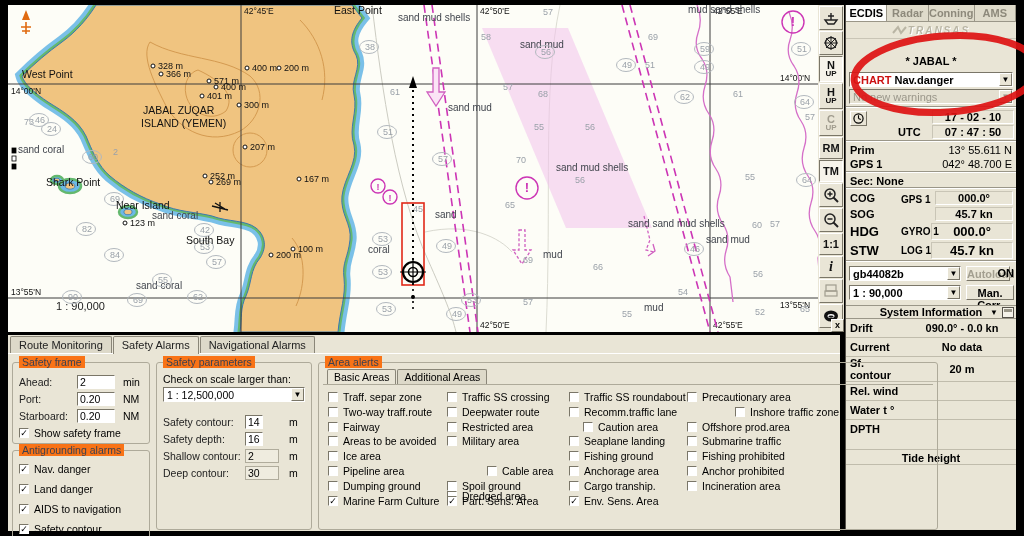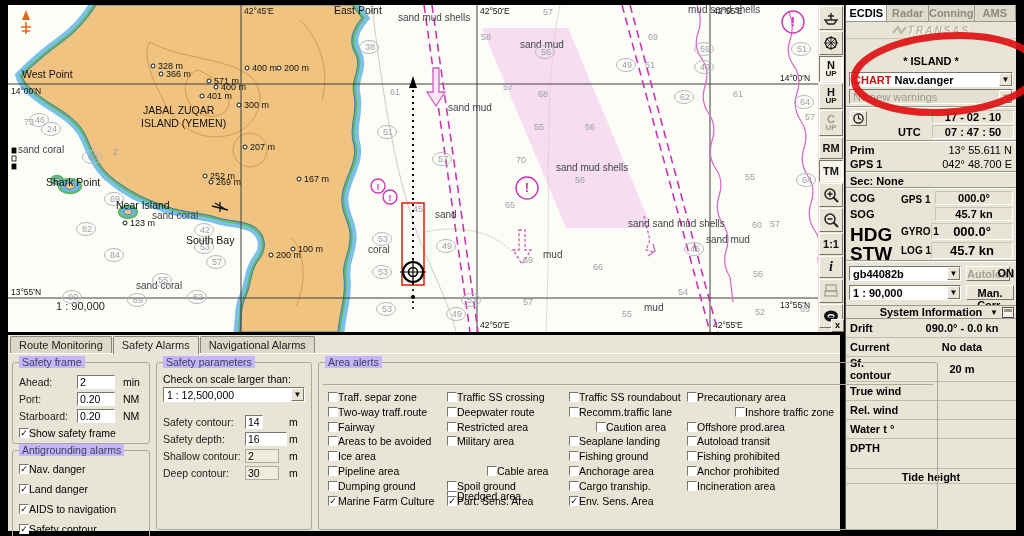--- a/index.html
+++ b/index.html
@@ -41,21 +41,21 @@
     border:1px solid;border-color:#c9c5b6 #fff #fff #c9c5b6;}
   .posrow{position:relative;height:31px;}
   .plab{position:absolute;left:4px;font-weight:bold;}
   .pval{position:absolute;right:4px;font-weight:normal;}
   .navrow{position:relative;height:16px;}
   .navrow .l1{position:absolute;left:4px;top:1px;font-weight:bold;}
   .navrow .l2{position:absolute;left:55px;top:3px;font-size:10px;font-weight:bold;}
   .navrow .v{position:absolute;right:3px;top:0;width:78px;text-align:center;font-weight:bold;
     border:1px solid;border-color:#c9c5b6 #fff #fff #c9c5b6;}
   .navrow.big{height:19px;}
-  .navrow.big .l1{font-size:19px;}
+  .navrow.big .l1{font-size:13px;}
   .navrow.big .v{font-size:13px;width:82px;}
   .selrow{position:relative;height:17px;margin-top:2px;}
   .selrow .combo{position:absolute;left:0;top:0;width:112px;margin:0 0 0 3px;font-weight:bold;}
   .pbtn{position:absolute;top:0;height:15px;background:#e9e5d6;border:1px solid;border-color:#fff #7a7668 #7a7668 #fff;
     font-weight:bold;text-align:center;padding-top:1px;cursor:pointer;}
   .pbtn.gray{color:#a39f90;}
   .onlbl{position:absolute;right:2px;top:1px;font-weight:bold;}
   .sysinfo{position:relative;height:14px;margin-top:3px;border-top:1px solid #9a9688;border-bottom:1px solid #9a9688;
     background:#e9e5d6;font-weight:bold;text-align:center;cursor:pointer;}
   .sysinfo .arr{position:absolute;right:18px;top:2px;font-size:8px;}
@@ -73,27 +73,27 @@
   .cbx{display:inline-block;width:10px;height:10px;background:#fff;border:1px solid;border-color:#7a7668 #fff #fff #7a7668;
     font-size:9px;line-height:9px;text-align:center;font-weight:bold;cursor:pointer;}
   
   .bpanel{position:absolute;left:8px;top:335px;width:832px;height:196px;background:#e9e5d6;}
   .btabs{position:absolute;left:2px;top:1px;height:17px;display:flex;}
   .btab{padding:2px 8px 0 8px;border:1px solid #8a8678;border-bottom:none;background:#ddd9c9;color:#222;
     margin-right:1px;border-radius:2px 2px 0 0;cursor:pointer;}
   .btab.active{background:#e9e5d6;font-weight:normal;position:relative;z-index:2;height:18px;}
   .bbody{position:absolute;left:0;top:18px;right:0;bottom:0;border-top:1px solid #fff;}
   .group{position:absolute;border:1px solid #aeaa9a;border-radius:3px;}
-  .group .legend{position:absolute;top:-7px;left:6px;background:#c4b5fd;padding:0 3px;color:#3c4150;font-size:10.5px;}
+  .group .legend{position:absolute;top:-7px;left:6px;background:#f97316;padding:0 3px;color:#3c4150;font-size:10.5px;}
   .frow{position:absolute;height:14px;}
   .frow .flab{position:absolute;left:0;top:1px;color:#222;font-size:10.5px;}
   .frow input{position:absolute;border:1px solid;border-color:#7a7668 #fff #fff #7a7668;height:14px;
     font-family:inherit;font-size:10.5px;padding:0 2px;background:#fff;width:38px;}
   .frow .unit{position:absolute;top:1px;font-size:10.5px;}
-  .chk{position:absolute;display:flex;align-items:center;font-size:10.5px;cursor:pointer;}
+  .chk{position:absolute;display:flex;gap:5px;align-items:center;font-size:10.5px;cursor:pointer;}
   .scombo{position:absolute;display:flex;align-items:center;height:15px;background:#fff;border:1px solid;
     border-color:#7a7668 #fff #fff #7a7668;padding-left:3px;font-size:10.5px;cursor:pointer;}
   .scombo .arrowbox{margin-left:auto;width:13px;height:13px;background:#e9e5d6;border:1px solid;
     border-color:#fff #7a7668 #7a7668 #fff;font-size:8px;line-height:11px;text-align:center;}
   .atabs{position:absolute;left:8px;top:6px;display:flex;}
   .atab{padding:1px 6px;border:1px solid #8a8678;border-bottom:none;background:#ddd9c9;font-size:10.5px;
     border-radius:2px 2px 0 0;margin-right:1px;cursor:pointer;}
   .atab.active{background:#e9e5d6;}
   .atabline{position:absolute;left:4px;right:4px;top:21px;border-top:1px solid #aeaa9a;}
   .redcircle{position:absolute;left:848px;top:28px;width:176px;height:96px;pointer-events:none;z-index:50;}
@@ -388,21 +388,21 @@
         <div class="rtab">Radar</div>
         <div class="rtab">Conning</div>
         <div class="rtab">AMS</div>
       </div>
     <div class="logo-bar">
       <svg width="16" height="10" viewBox="0 0 16 10">
           <path d="M1,8 L6,2 L9,8 L14,2" stroke="#b9b5a4" stroke-width="2" fill="none"></path>
         </svg>
       <span>TRANSAS</span>
     </div>
-    <div class="master">* ISLAND *</div>
+    <div class="master">* JABAL *</div>
     <div class="combo">
       <span class="chart-mode-prefix">CHART</span>
       <span class="chart-mode-value">Nav.danger</span>
       <span class="arrowbox">▼</span>
     </div>
     <div class="combo gray">
       <span>No new warnings</span>
       <span class="arrowbox" style="color:#9a968a">▼</span>
     </div>
     <div class="sect dtrow" style="margin-top:3px">
@@ -474,24 +474,20 @@
           <span class="k">Drift</span>
           <span class="val">090.0° - 0.0 kn</span>
         </div>
         <div class="irow">
           <span class="k">Current</span>
           <span class="val">No data</span>
         </div>
         <div class="irow">
           <span class="k">Sf. contour</span>
           <span class="val">20 m</span>
-        </div>
-        <div class="irow">
-          <span class="k">True wind</span>
-          <span class="val"></span>
         </div>
         <div class="irow">
           <span class="k">Rel. wind</span>
           <span class="val"></span>
         </div>
         <div class="irow">
           <span class="k">Water t °</span>
           <span class="val"></span>
         </div>
         <div class="irow tall">
@@ -559,37 +555,41 @@
           <span class="arrowbox">▼</span>
         </div>
         <div id="params-fields">
             <div class="frow" style="left: 6px; top: 52px; width: 144px;">
               <span class="flab">Safety contour:</span>
               <input value="14" style="left: 82px; width: 18px;">
               <span class="unit" style="left: 126px;">m</span>
             </div>
             <div class="frow" style="left: 6px; top: 69px; width: 144px;">
               <span class="flab">Safety depth:</span>
-              <input value="16" style="left: 82px; width: 42px;">
+              <input value="16" style="left: 82px; width: 18px;">
               <span class="unit" style="left: 126px;">m</span>
             </div>
             <div class="frow" style="left: 6px; top: 86px; width: 144px;">
               <span class="flab">Shallow contour:</span>
               <input value="2" style="left: 82px; width: 34px; background: rgb(239, 236, 223); border-color: rgb(176, 172, 156);">
               <span class="unit" style="left: 126px;">m</span>
             </div>
             <div class="frow" style="left: 6px; top: 103px; width: 144px;">
               <span class="flab">Deep contour:</span>
               <input value="30" style="left: 82px; width: 34px; background: rgb(239, 236, 223); border-color: rgb(176, 172, 156);">
               <span class="unit" style="left: 126px;">m</span>
             </div>
           </div>
       </div>
       <div class="group" style="left:310px;top:8px;width:620px;height:168px" id="g-area">
         <div class="legend">Area alerts</div>
+        <div class="atabs" id="atabs">
+            <div class="atab active">Basic Areas</div>
+            <div class="atab">Additional Areas</div>
+          </div>
         <div class="atabline"></div>
         <div id="area-cols">
             <div class="chk" style="left: 9px; top: 28px;">
               <span class="cbx"></span>
               <span>Traff. separ zone</span>
             </div>
             <div class="chk" style="left: 9px; top: 42.8px;">
               <span class="cbx"></span>
               <span>Two-way traff.route</span>
             </div>
@@ -650,21 +650,21 @@
               <span>Part. Sens. Area</span>
             </div>
             <div class="chk" style="left: 250px; top: 28px;">
               <span class="cbx"></span>
               <span>Traffic SS roundabout</span>
             </div>
             <div class="chk" style="left: 250px; top: 42.8px;">
               <span class="cbx"></span>
               <span>Recomm.traffic lane</span>
             </div>
-            <div class="chk" style="left: 265px; top: 57.6px; padding-left: 12px;">
+            <div class="chk" style="left: 252px; top: 57.6px; padding-left: 12px;">
               <span class="cbx"></span>
               <span>Caution area</span>
             </div>
             <div class="chk" style="left: 250px; top: 72.4px;">
               <span class="cbx"></span>
               <span>Seaplane landing</span>
             </div>
             <div class="chk" style="left: 250px; top: 87.2px;">
               <span class="cbx"></span>
               <span>Fishing ground</span>
@@ -688,21 +688,21 @@
             <div class="chk" style="left: 368px; top: 42.8px; margin-left: 48px;">
               <span class="cbx"></span>
               <span>Inshore traffic zone</span>
             </div>
             <div class="chk" style="left: 368px; top: 57.6px;">
               <span class="cbx"></span>
               <span>Offshore prod.area</span>
             </div>
             <div class="chk" style="left: 368px; top: 72.4px;">
               <span class="cbx"></span>
-              <span>Autoload transit</span>
+              <span>Submarine traffic</span>
             </div>
             <div class="chk" style="left: 368px; top: 87.2px;">
               <span class="cbx"></span>
               <span>Fishing prohibited</span>
             </div>
             <div class="chk" style="left: 368px; top: 102px;">
               <span class="cbx"></span>
               <span>Anchor prohibited</span>
             </div>
             <div class="chk" style="left: 368px; top: 116.8px;">

